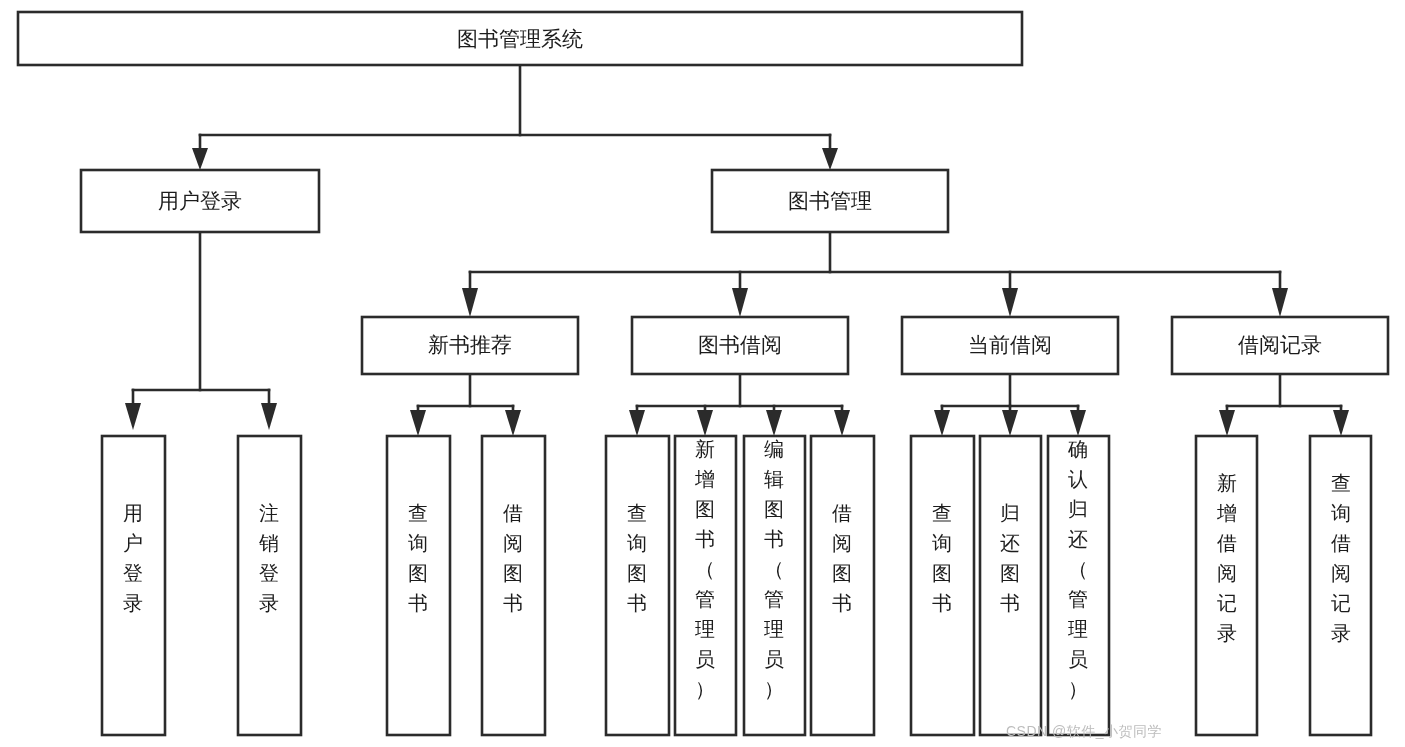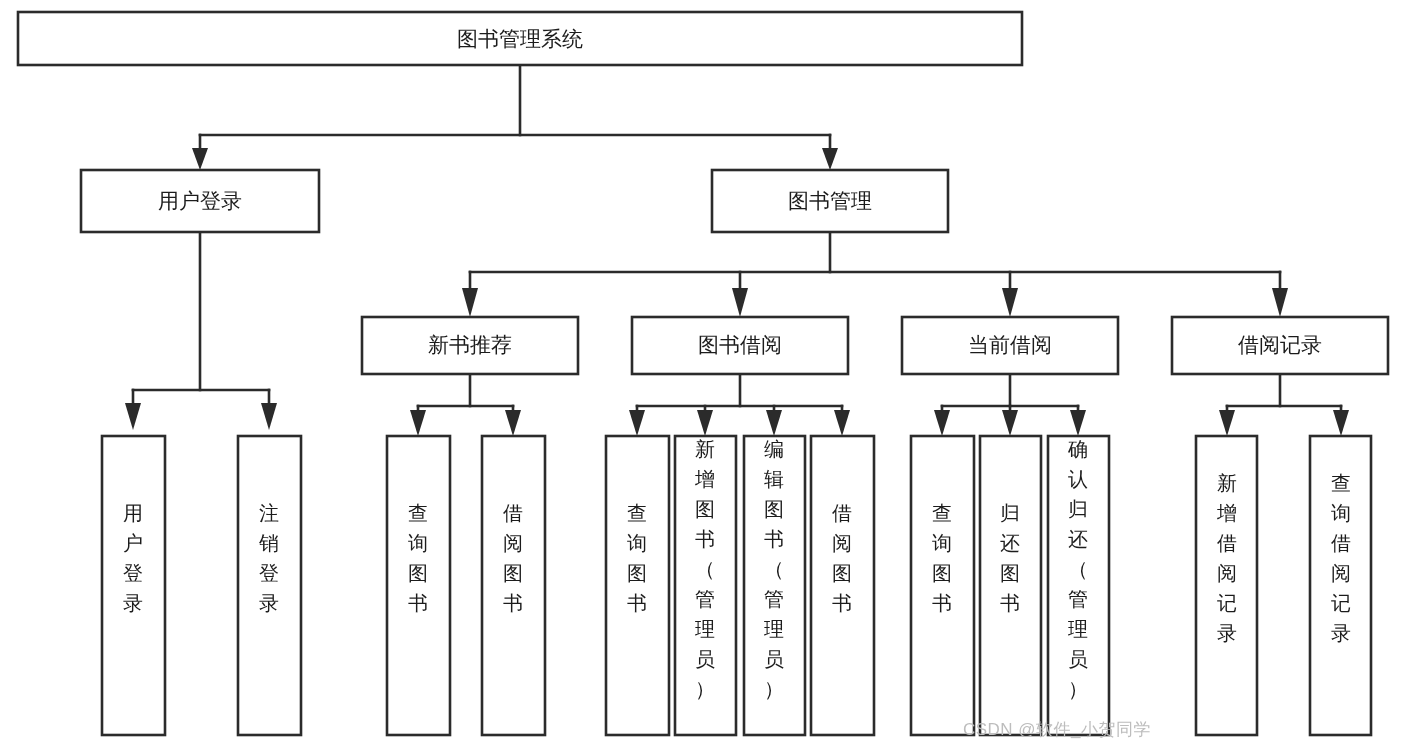--- a/index.html
+++ b/index.html
@@ -49,24 +49,24 @@
     stroke-width: 2.6;
     fill: none;
     stroke-linecap: square;
   }
   .arrow-head {
     fill: #2b2b2b;
     stroke: none;
   }
   .watermark {
     position: absolute;
-    right: 24px;
+    right: 13px;
     bottom: 6px;
     font-family: "Liberation Sans", "DejaVu Sans", sans-serif;
-    font-size: 17px;
+    font-size: 14px;
     color: #bdbdbd;
     letter-spacing: 0.5px;
     white-space: nowrap;
     pointer-events: none;
   }
 </style>
 </head>
 <body>
 
 <div id="diagram-root">

